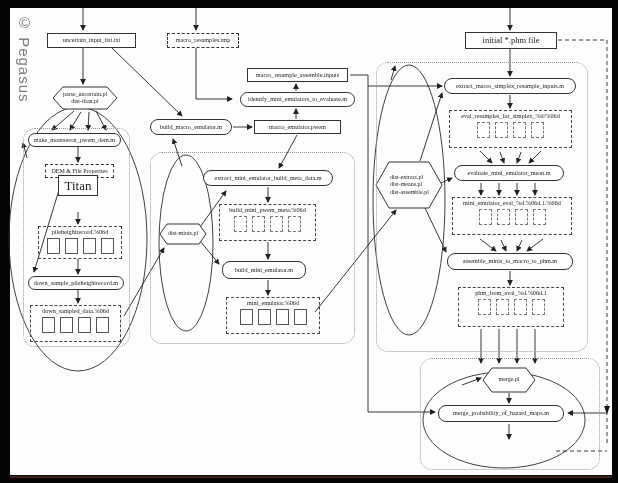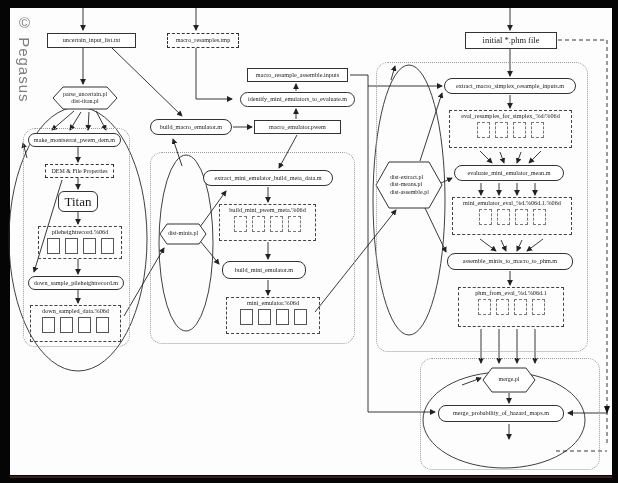--- a/index.html
+++ b/index.html
@@ -139,21 +139,21 @@
   <div class="node" style="left:47px;top:33px;width:89px;height:15px;">uncertain_input_list.txt</div>
   <div class="node dashed" style="left:167px;top:33px;width:72px;height:15px;">macro_resamples.tmp</div>
   <div class="node med" style="left:465px;top:32px;width:92px;height:17px;">initial *.phm file</div>
 
   <div class="hexlabel" style="left:53px;top:87px;width:64px;height:22px;">
     <span>parse_uncertain.pl</span>
     <span>dist-titan.pl</span>
   </div>
   <div class="node pill" style="left:28px;top:133px;width:93px;height:14px;">make_montserrat_pwem_dem.m</div>
   <div class="node dashed" style="left:45px;top:164px;width:69px;height:14px;font-size:6px;">DEM &amp;  File Properties</div>
-  <div class="node pill big" style="left:58px;top:191px;width:40px;height:21px;border-radius:6px;">Titan</div>
+  <div class="node pill big" style="left:58px;top:175px;width:40px;height:21px;border-radius:0;">Titan</div>
   <div class="fcont" style="left:38px;top:226px;width:84px;height:33px;">
     <div class="t">pileheightrecord.%06d</div>
     <div class="frow">
       <div class="fbox"></div>
         <div class="fbox"></div>
       <div class="fbox"></div>
         <div class="fbox"></div>
     </div>
   </div>
   <div class="node pill" style="left:28px;top:276px;width:96px;height:14px;">down_sample_pileheightrecord.m</div>

